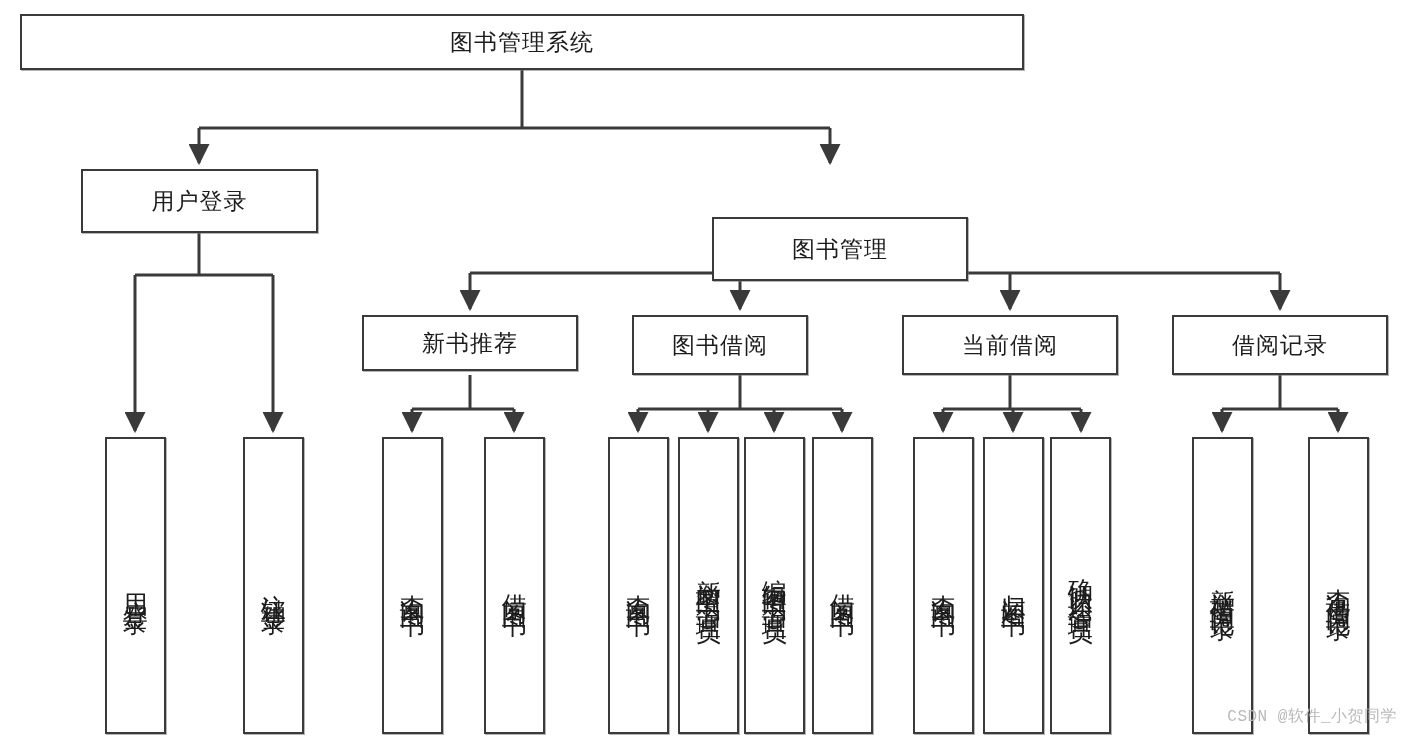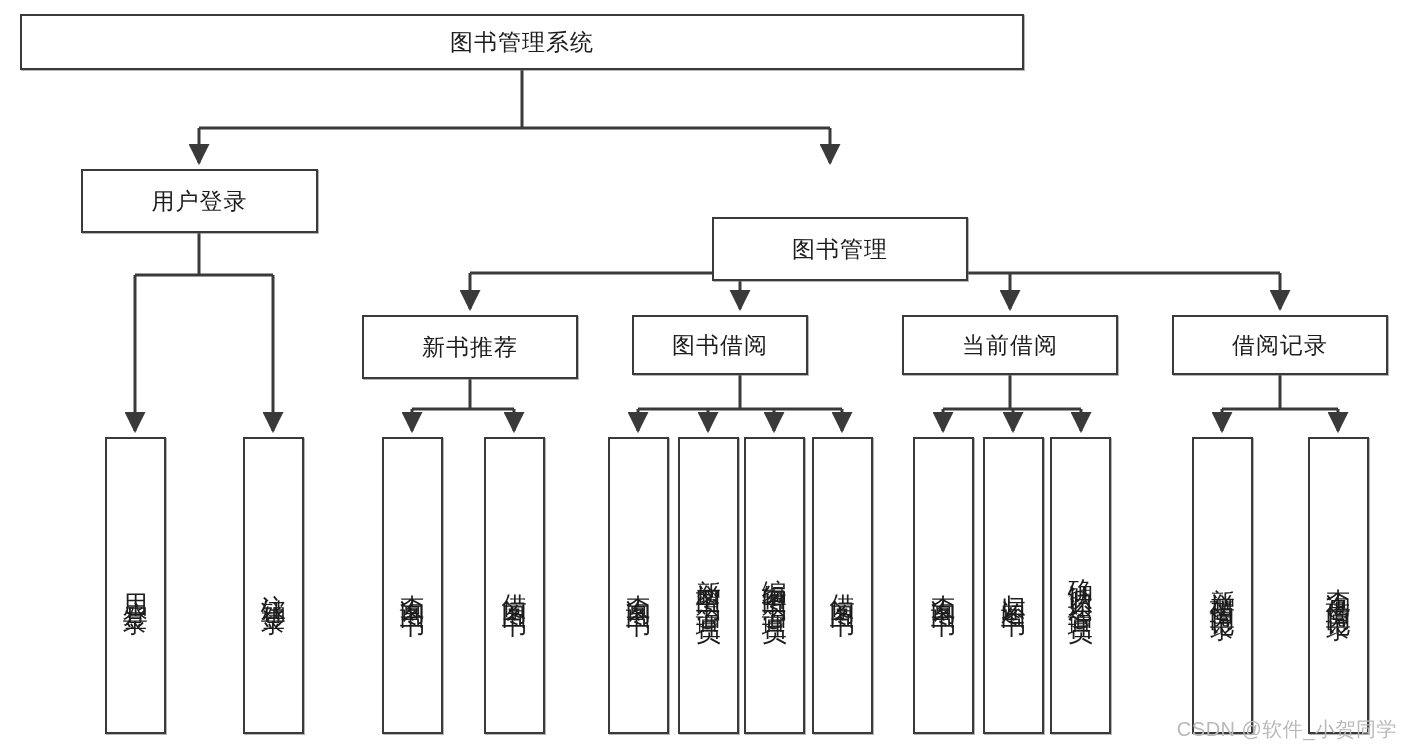--- a/index.html
+++ b/index.html
@@ -53,26 +53,27 @@
     white-space: nowrap;
     display: block;
   }
   .node.h .htext {
     display: block;
     white-space: nowrap;
   }
   #watermark {
     position: absolute;
     right: 8px;
-    bottom: 4px;
-    font-size: 20px;
+    bottom: 20px;
+    font-size: 16px;
     color: #b9b9b9;
     letter-spacing: 0.5px;
     user-select: none;
     white-space: nowrap;
+    font-family: Liberation Mono, monospace;
   }
 </style>
 </head>
 <body>
 
 <div id="stage">
 
   <svg id="wires" viewBox="0 0 1405 747" xmlns="http://www.w3.org/2000/svg">
     <defs>
       <marker id="arrow" viewBox="0 0 10 10" refX="9" refY="5" markerWidth="7" markerHeight="7" orient="auto-start-reverse">
@@ -127,21 +128,21 @@
     <span class="htext">图书管理系统</span>
   </div>
 
   <div class="node h" style="left:81px; top:169px; width:237px; height:64px;">
     <span class="htext">用户登录</span>
   </div>
   <div class="node h" style="left:712px; top:169px; width:256px; height:64px;margin-top:48px;">
     <span class="htext">图书管理</span>
   </div>
 
-  <div class="node h" style="left:362px; top:315px; width:216px; height:64px;text-align:right;">
+  <div class="node h" style="left:362px; top:315px; width:216px; height:56px;text-align:right;">
     <span class="htext">新书推荐</span>
   </div>
   <div class="node h" style="left:632px; top:315px; width:176px; height:60px;">
     <span class="htext">图书借阅</span>
   </div>
   <div class="node h" style="left:902px; top:315px; width:216px; height:60px;font-family:Liberation Serif, serif;">
     <span class="htext">当前借阅</span>
   </div>
   <div class="node h" style="left:1172px; top:315px; width:216px; height:60px;font-family:Liberation Serif, serif;">
     <span class="htext">借阅记录</span>

